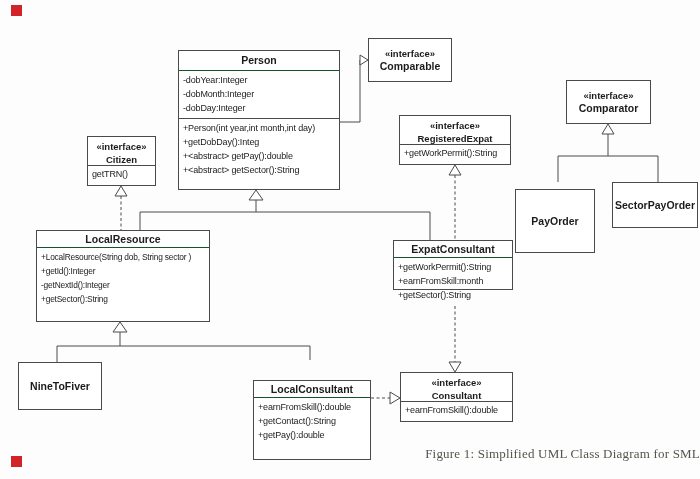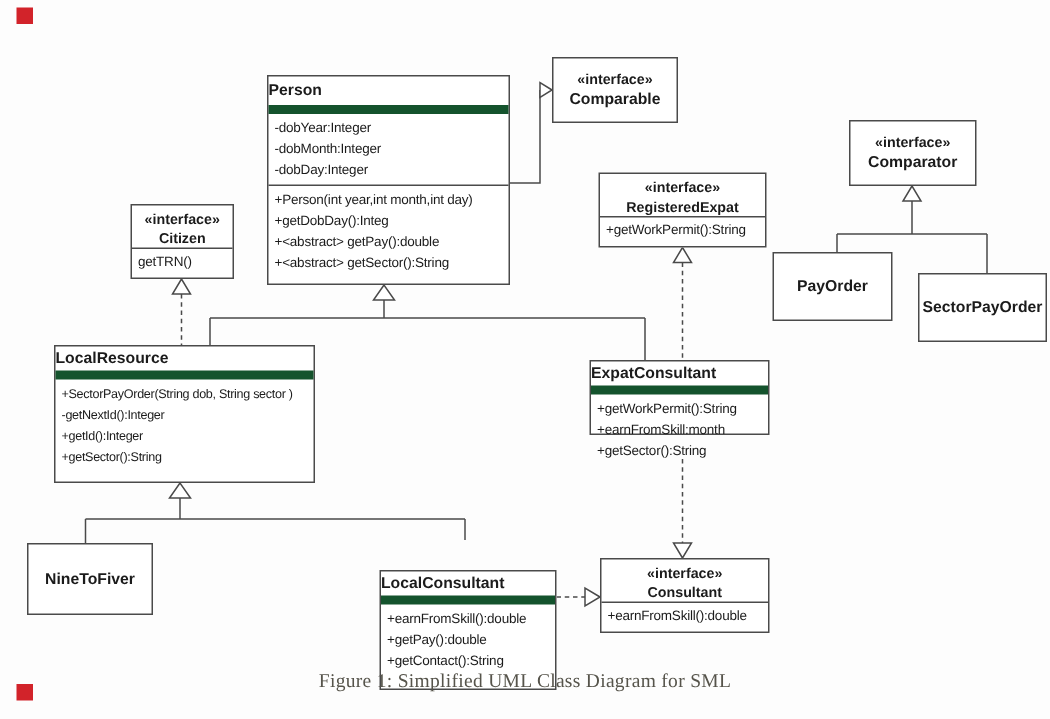--- a/index.html
+++ b/index.html
@@ -12,42 +12,42 @@
   svg.connectors{position:absolute;left:0;top:0;width:700px;height:479px;}
   svg.connectors path{stroke:#4a4a4a;stroke-width:1;fill:none;}
   svg.connectors path.dashed{stroke-dasharray:3 2.5;}
   svg.connectors polygon{fill:#ffffff;stroke:#4a4a4a;stroke-width:1;}
 
   .uml-box{
     position:absolute;background:#ffffff;border:1px solid #4a4a4a;
     box-sizing:border-box;color:#1b1b1b;
   }
   .uml-title{
-    font-weight:bold;font-size:10.5px;line-height:19px;height:19px;
-    border-bottom:6px solid #14532d;white-space:nowrap;overflow:visible;
+    text-align:center;font-weight:bold;font-size:10.5px;line-height:19px;height:19px;
+    border-bottom:1px solid #14532d;white-space:nowrap;overflow:visible;
   }
   .iface-head{
     text-align:center;font-weight:bold;font-size:9.5px;line-height:13px;
     padding-top:3px;height:29px;box-sizing:border-box;
   }
   .iface-head.has-sep{border-bottom:1px solid #4a4a4a;}
   .center-title{
     display:flex;align-items:center;justify-content:center;flex-direction:column;
     height:100%;font-weight:bold;font-size:10.5px;line-height:13px;text-align:center;
   }
   .sec{padding:2px 0 1px 4px;box-sizing:border-box;}
   .sec.attrs{border-bottom:1px solid #4a4a4a;height:48px;}
   .m{
     font-size:9px;line-height:14px;white-space:nowrap;letter-spacing:-0.15px;
   }
   .tight .m{font-size:8.4px;letter-spacing:-0.2px;}
   .mrow{font-size:9px;line-height:16px;padding-left:4px;white-space:nowrap;letter-spacing:-0.15px;}
 
   .caption{
-    position:absolute;left:0;top:446px;width:700px;text-align:center;
+    position:absolute;left:0;top:446px;width:700px;text-align:right;
     font-family:"Liberation Serif","DejaVu Serif",serif;
     font-size:13px;color:#56544b;letter-spacing:0.2px;
   }
   .red-marker{position:absolute;width:11px;height:11px;background:#d2232a;}
   #red-top{left:11px;top:5px;}
   #red-bottom{left:11px;top:456px;}
 </style>
 </head>
 <body>
 
@@ -134,34 +134,34 @@
     <div class="mrow">+getWorkPermit():String</div>
   </div>
 
   <div class="uml-box" style="left:566px;top:80px;width:85px;height:44px">
     <div class="center-title">
       <div style="font-size:9.5px">«interface»</div>
       <div>Comparator</div>
     </div>
   </div>
 
-  <div class="uml-box" style="left:515px;top:168px;width:80px;height:46px">
+  <div class="uml-box" style="left:515px;top:189px;width:80px;height:64px">
     <div class="center-title">PayOrder</div>
   </div>
 
   <div class="uml-box" style="left:612px;top:182px;width:86px;height:46px">
     <div class="center-title">SectorPayOrder</div>
   </div>
 
   <div class="uml-box tight" style="left:36px;top:230px;width:174px;height:92px">
     <div class="uml-title" style="height:16px;line-height:16px">LocalResource</div>
     <div class="sec">
-      <div class="m">+SectorPayOrder(String dob, String sector )</div>
+      <div class="m">+LocalResource(String dob, String sector )</div>
+      <div class="m">+getId():Integer</div>
       <div class="m">-getNextId():Integer</div>
-      <div class="m">+getId():Integer</div>
       <div class="m">+getSector():String</div>
     </div>
   </div>
 
   <div class="uml-box" style="left:393px;top:240px;width:120px;height:50px">
     <div class="uml-title" style="height:16px;line-height:16px">ExpatConsultant</div>
     <div class="sec">
       <div class="m">+getWorkPermit():String</div>
       <div class="m">+earnFromSkill:month</div>
       <div class="m">+getSector():String</div>
@@ -169,22 +169,22 @@
   </div>
 
   <div class="uml-box" style="left:18px;top:362px;width:84px;height:48px">
     <div class="center-title">NineToFiver</div>
   </div>
 
   <div class="uml-box" style="left:253px;top:380px;width:118px;height:80px">
     <div class="uml-title" style="height:16px;line-height:16px">LocalConsultant</div>
     <div class="sec">
       <div class="m">+earnFromSkill():double</div>
+      <div class="m">+getContact():String</div>
       <div class="m">+getPay():double</div>
-      <div class="m">+getContact():String</div>
     </div>
   </div>
 
   <div class="uml-box" style="left:400px;top:372px;width:113px;height:50px">
     <div class="iface-head has-sep">
       <div>«interface»</div>
       <div>Consultant</div>
     </div>
     <div class="mrow">+earnFromSkill():double</div>
   </div>

